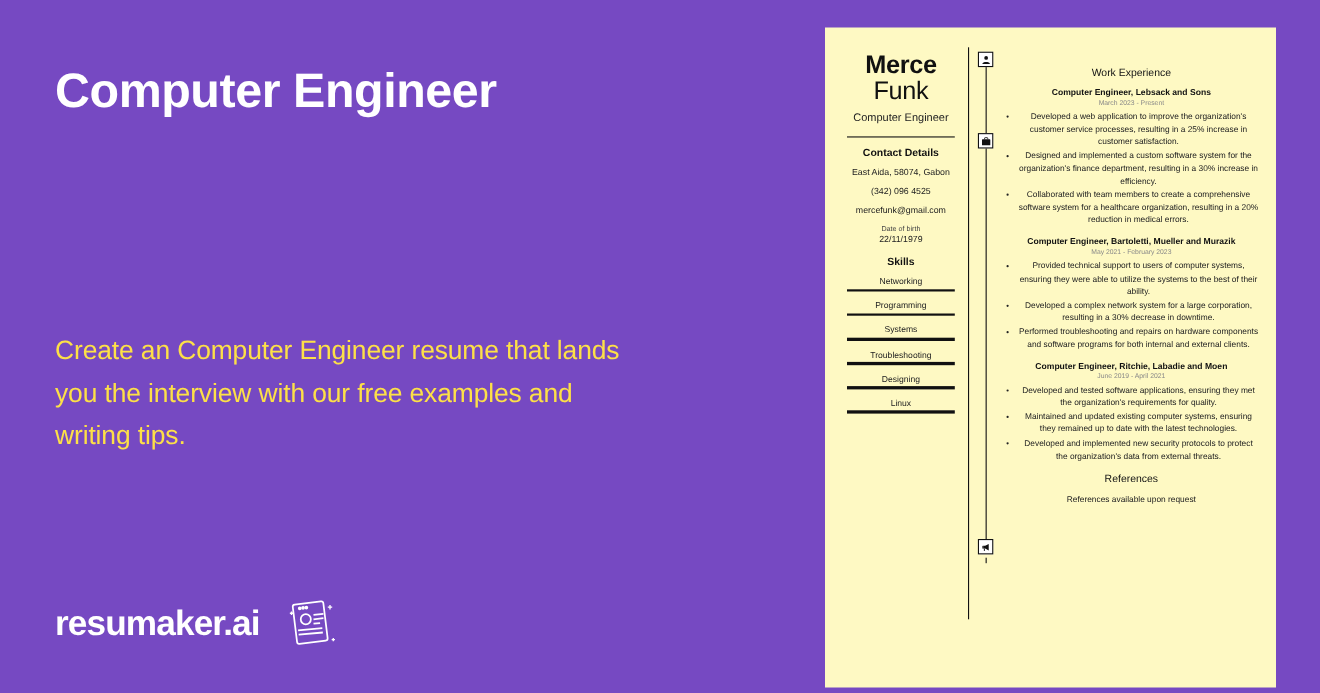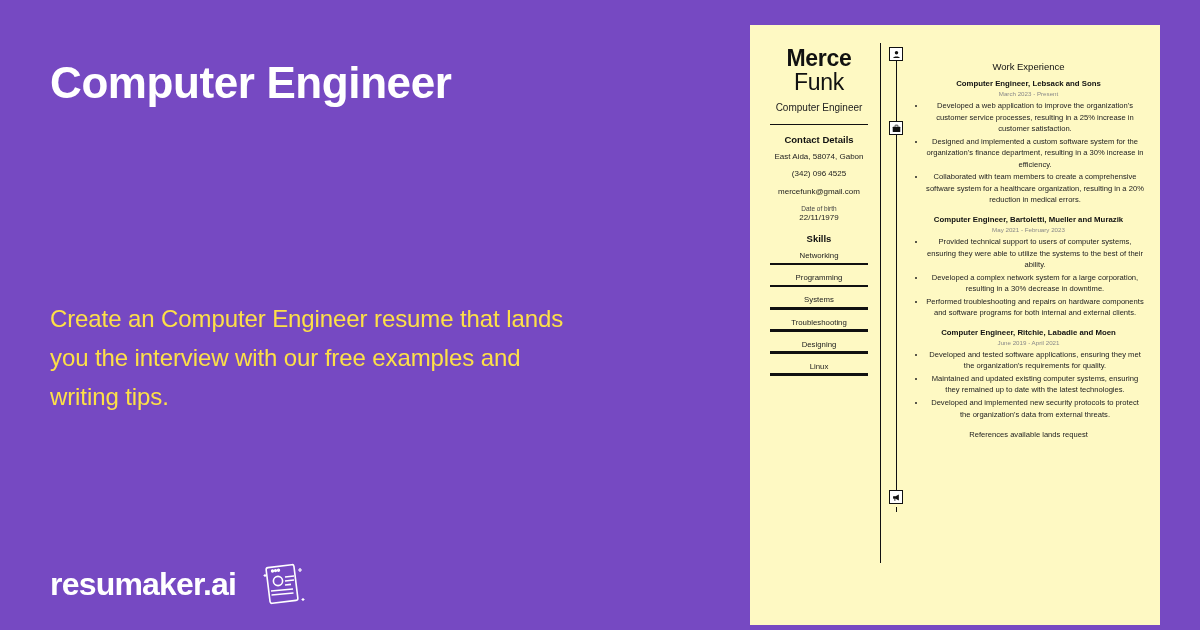--- a/index.html
+++ b/index.html
@@ -41,21 +41,21 @@
     font-size: 24px;
     font-weight: normal;
     line-height: 1.62;
     letter-spacing: -0.1px;
     margin-top: 28px;
   }
 
   
   .logo {
     position: absolute;
-    left: 50px; bottom: 20px;
+    left: 50px; bottom: 38px;
     display: flex;
     align-items: center;
     gap: 20px;
   }
   .logo-word {
     color: #ffffff;
     font-size: 32px;
     font-weight: bold;
     letter-spacing: -0.8px;
   }
@@ -308,21 +308,22 @@
               <div class="job-dates">June 2019 - April 2021</div>
               <ul class="job-bullets">
                 <li>Developed and tested software applications, ensuring they met the organization's requirements for quality.</li>
                 <li>Maintained and updated existing computer systems, ensuring they remained up to date with the latest technologies.</li>
                 <li>Developed and implemented new security protocols to protect the organization's data from external threats.</li>
               </ul>
             </div>
           </div>
 
           <div style="margin-top:8px">
-            <div class="ref-text">References available lands request</div>
+            <div class="rsec-head">References</div>
+            <div class="ref-text">References available upon request</div>
           </div>
         </div>
       </div>
 
     </div>
   </div>
 
 </div>
 
 </body></html>

